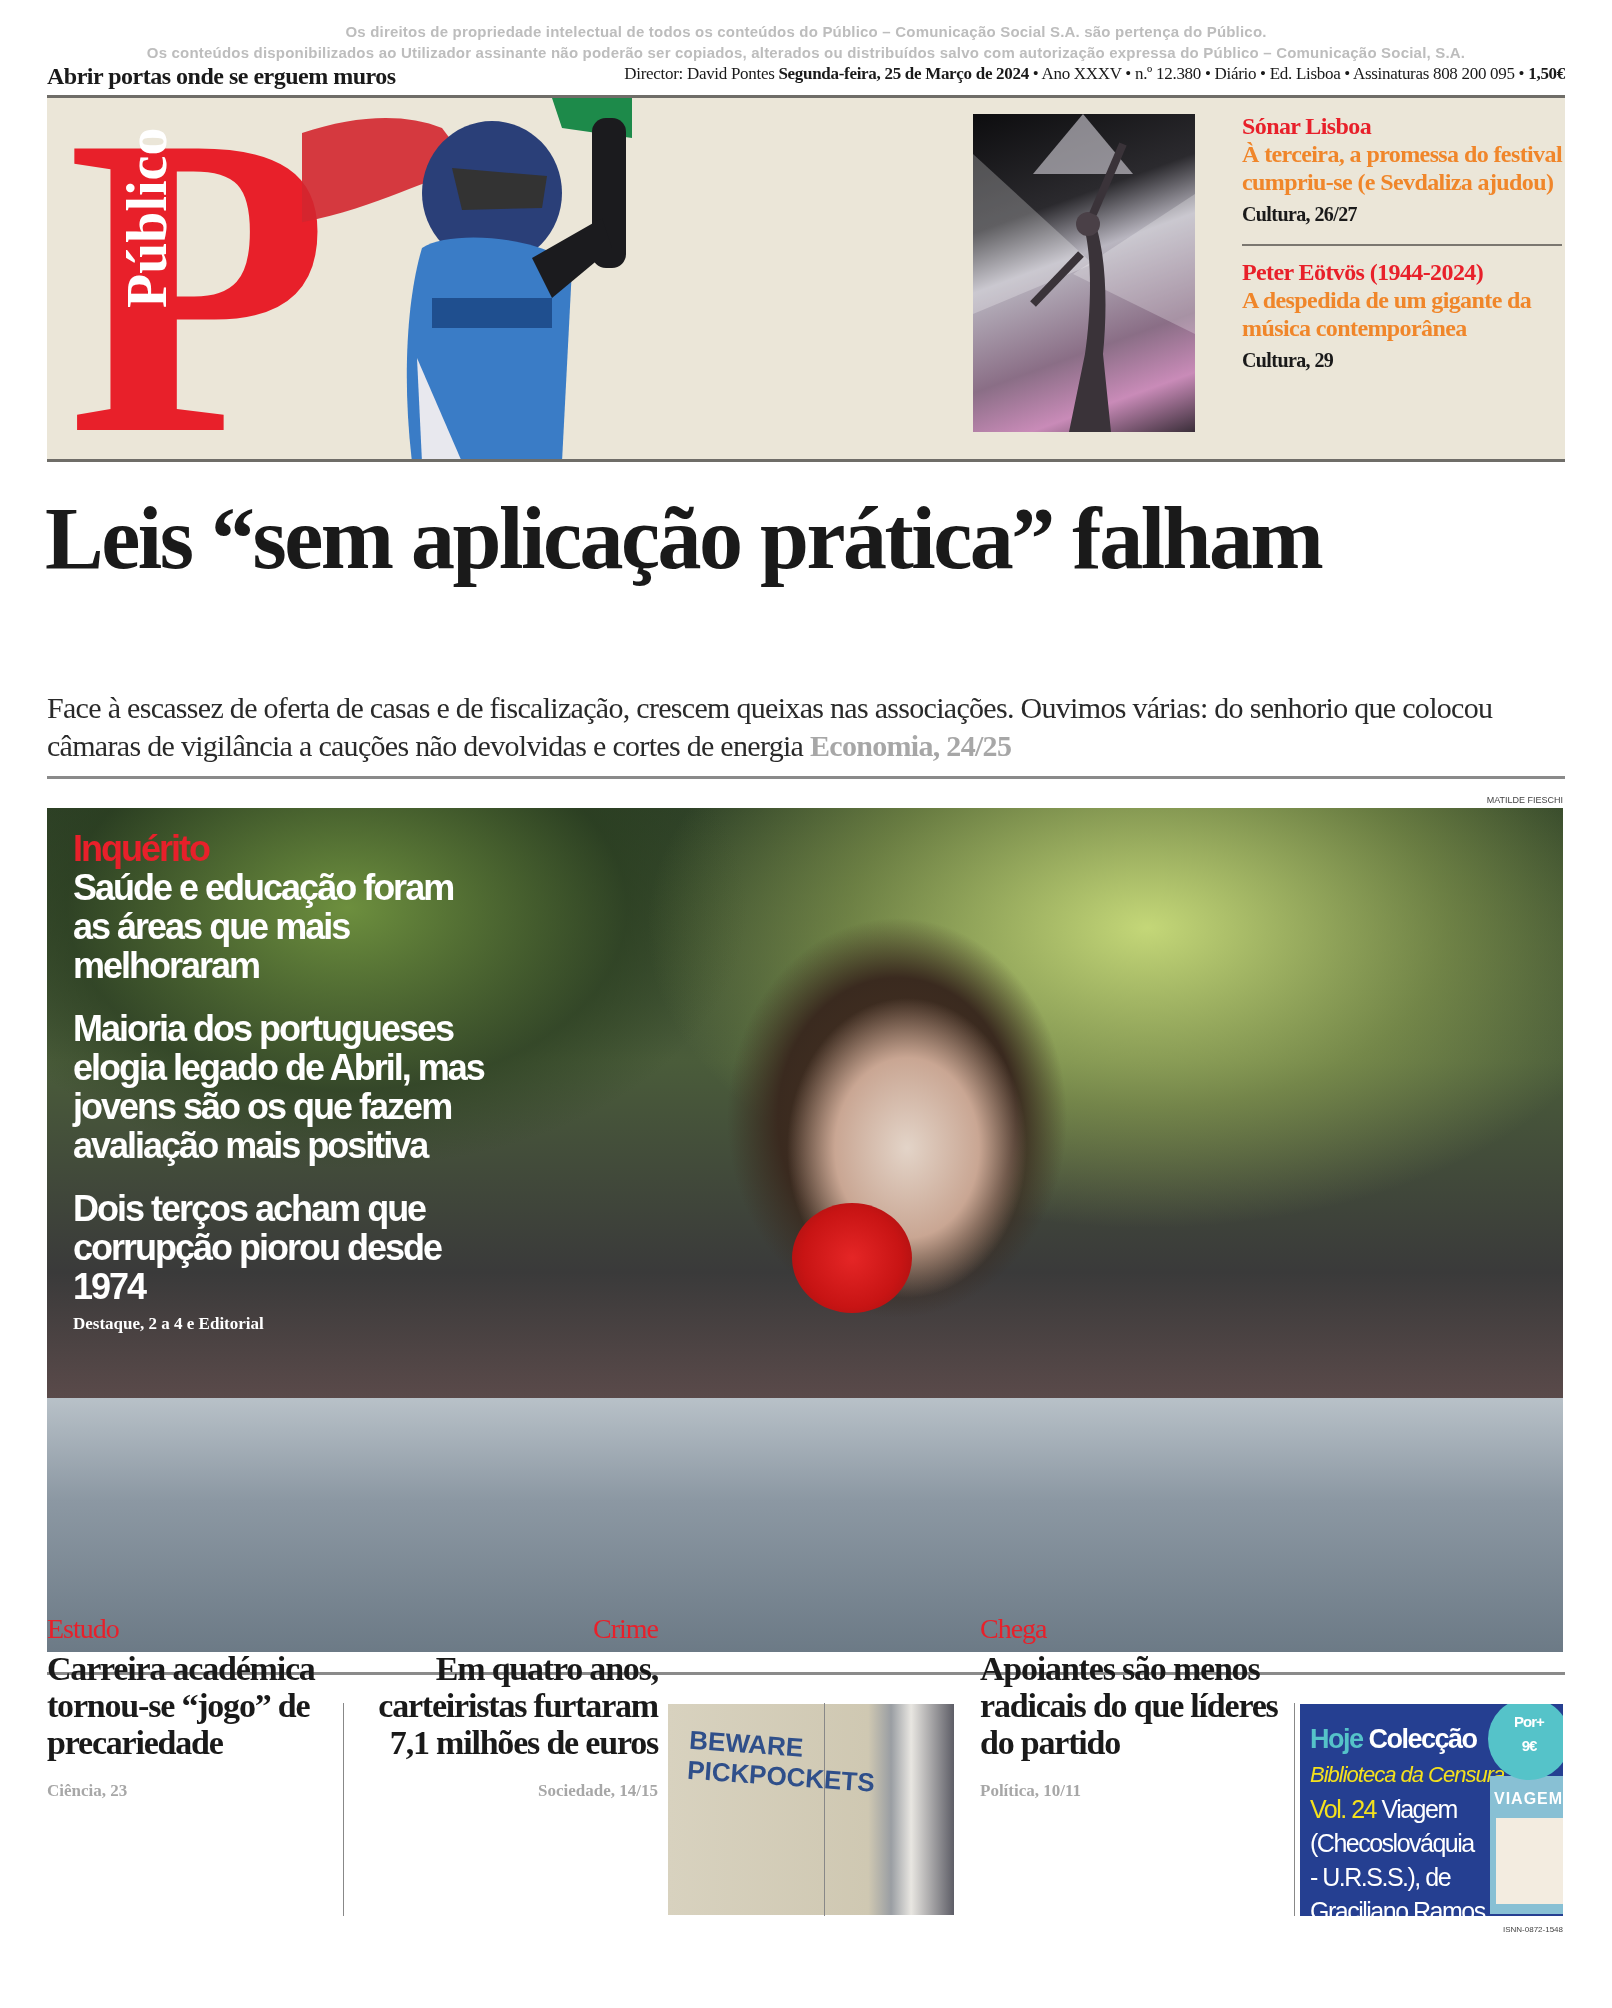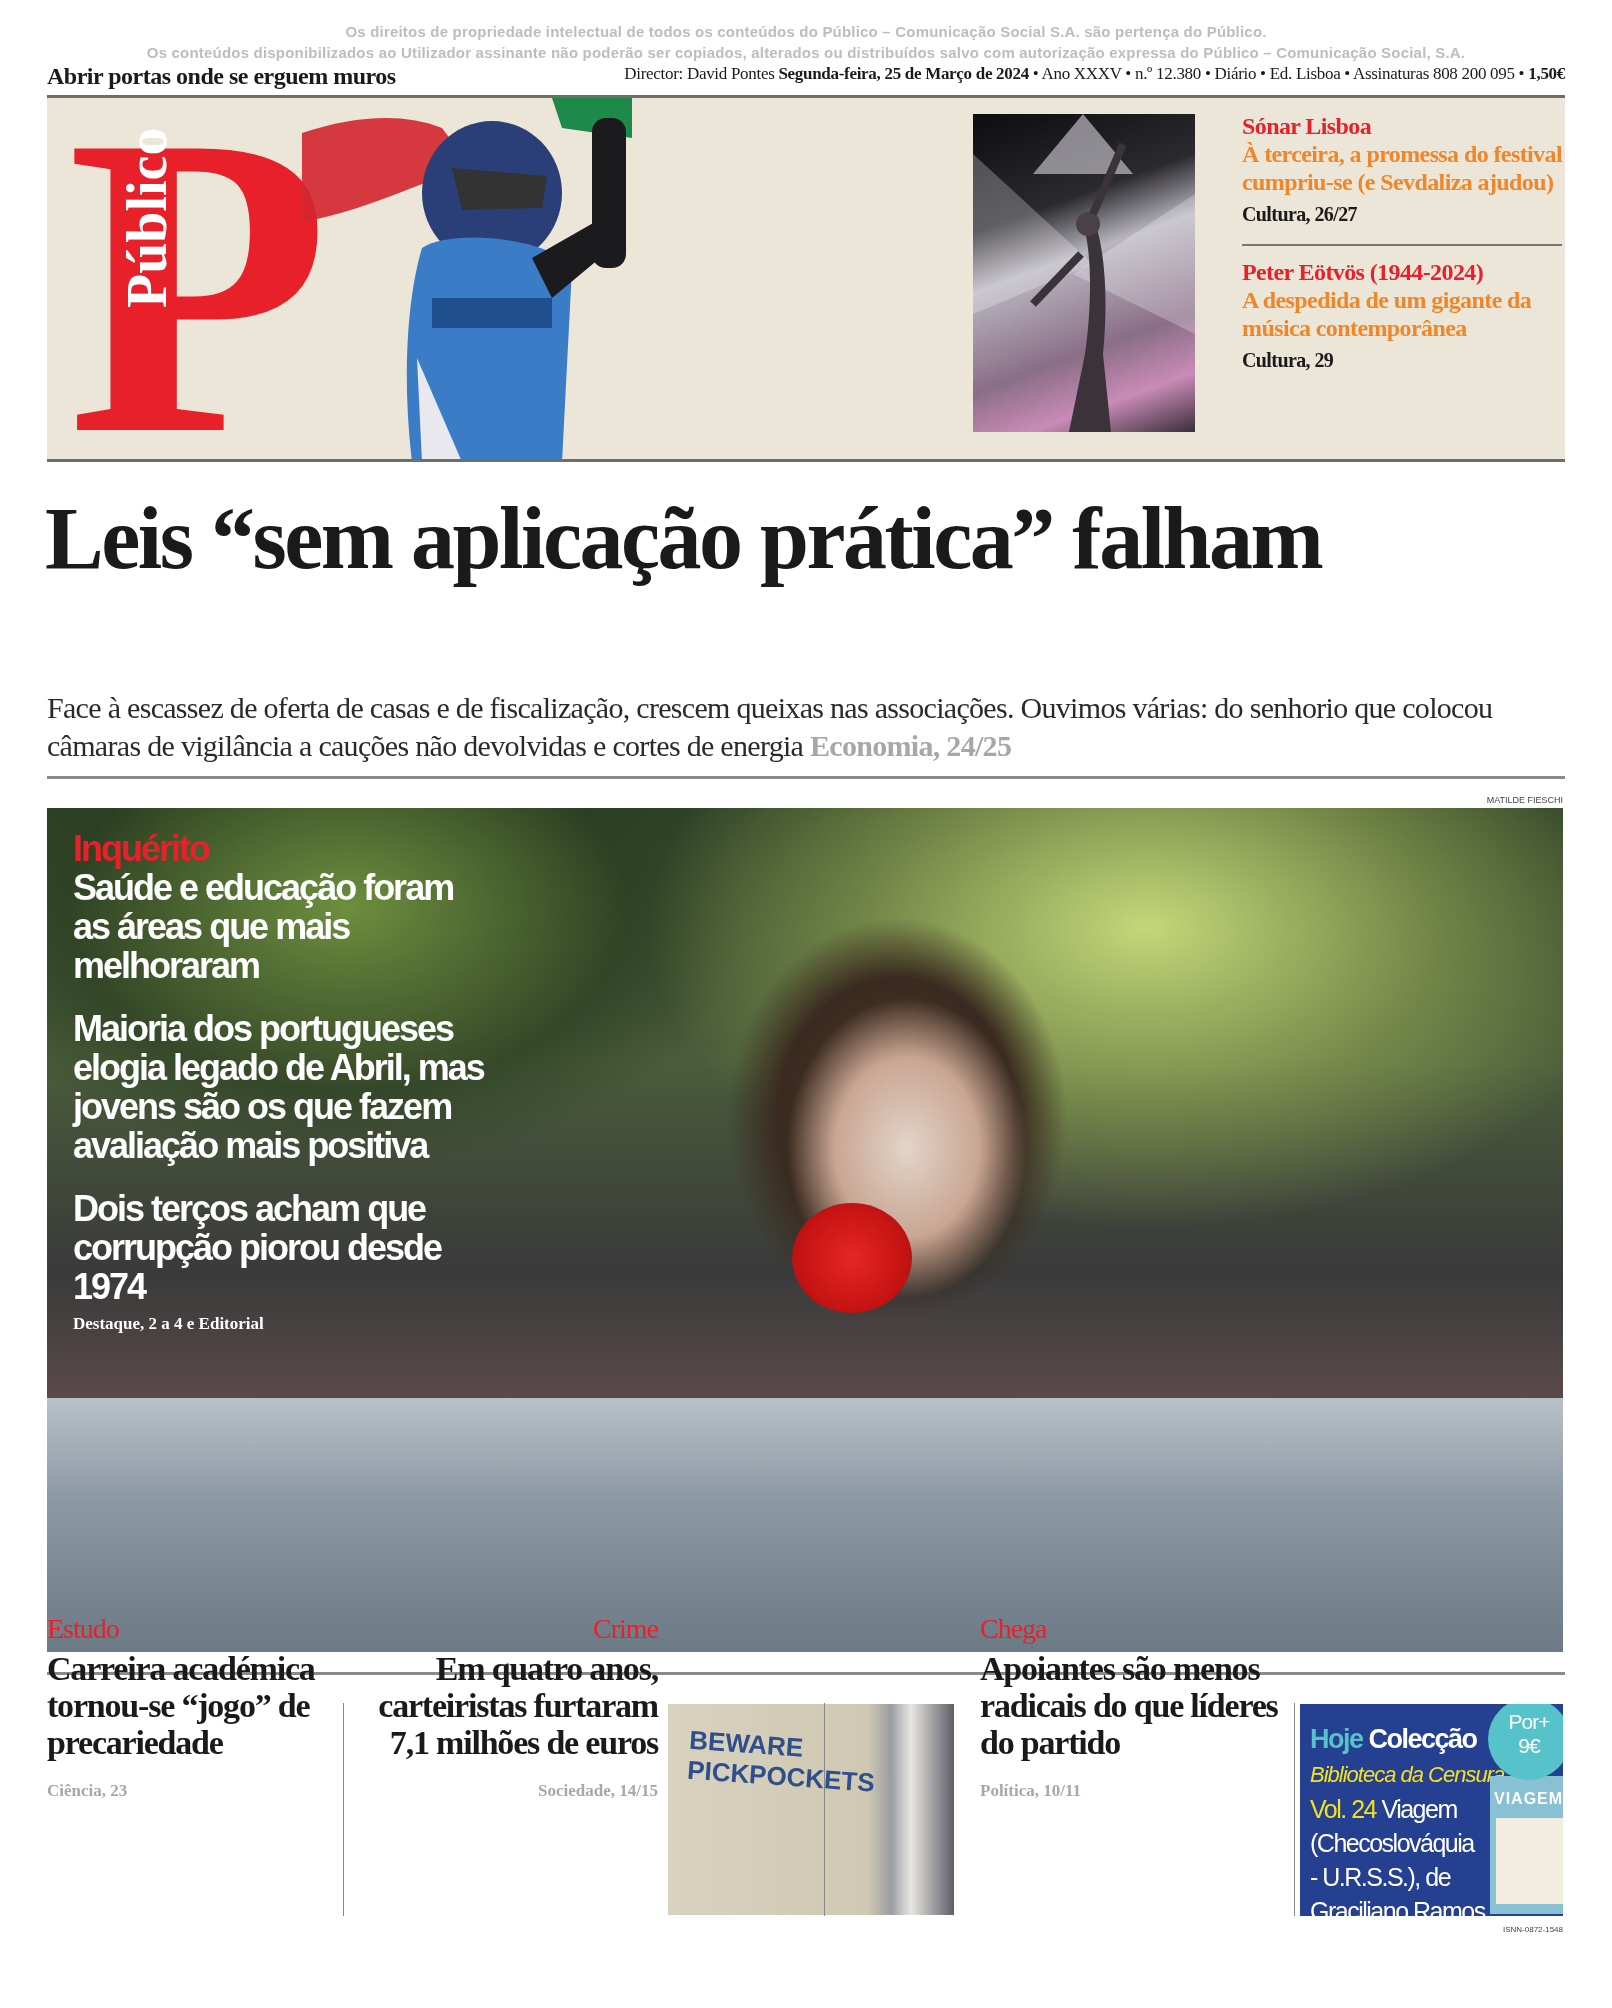--- a/index.html
+++ b/index.html
@@ -49,21 +49,21 @@
   .vrule{width:1px;background:#888;top:1703px;height:213px;}
   .pick-photo{left:668px;top:1704px;width:286px;height:211px;overflow:hidden;background:linear-gradient(90deg,#d8d2bf 0%,#cfc8b2 70%,#9a9ea3 78%,#e8e6e1 85%,#5d5d66 100%);}
   .pick-text{left:20px;top:30px;font-family:"Liberation Sans",sans-serif;font-weight:bold;color:#2f4f8a;font-size:26px;line-height:30px;transform:rotate(4deg);}
   .ad{left:1290px;top:1704px;width:273px;height:212px;background:#253f91;overflow:hidden;font-family:"Liberation Sans",sans-serif;}
   .ad-line1{left:10px;top:20px;font-weight:bold;font-size:27px;letter-spacing:-1.5px;}
   .ad-hoje{color:#55c3c9;}
   .ad-coll{color:#fff;}
   .ad-series{left:10px;top:58px;color:#f4e11d;font-style:italic;font-size:22px;letter-spacing:-1px;}
   .ad-vol{left:10px;top:88px;width:175px;color:#fff;font-size:25px;line-height:34px;letter-spacing:-1.5px;}
   .ad-vol .yl{color:#f4e11d;}
-  .ad-badge{left:188px;top:-6px;width:82px;height:82px;border-radius:50%;background:#55c3c9;color:#fff;text-align:center;font-weight:normal;font-size:21px;line-height:24px;padding-top:12px;box-sizing:border-box;letter-spacing:-1px;}
+  .ad-badge{left:188px;top:-6px;width:82px;height:82px;border-radius:50%;background:#55c3c9;color:#fff;text-align:center;font-weight:bold;font-size:15px;line-height:24px;padding-top:12px;box-sizing:border-box;letter-spacing:-1px;}
   .ad-book{left:190px;top:72px;width:80px;height:138px;background:#88c0d4;}
   .ad-book-title{left:4px;top:14px;font-weight:bold;color:#fff;font-size:16px;letter-spacing:1px;}
   .ad-book-map{left:6px;top:42px;width:68px;height:86px;background:#f3ece0;}
   .isnn{right:49px;top:1925px;font-family:"Liberation Sans",sans-serif;font-size:8px;color:#444;}
 </style>
 </head>
 <body>
 
 <div class="abs copyright" style="top:23px;">Os direitos de propriedade intelectual de todos os conteúdos do Público – Comunicação Social S.A. são pertença do Público.</div>
 <div class="abs copyright" style="top:44px;">Os conteúdos disponibilizados ao Utilizador assinante não poderão ser copiados, alterados ou distribuídos salvo com autorização expressa do Público – Comunicação Social, S.A.</div>

